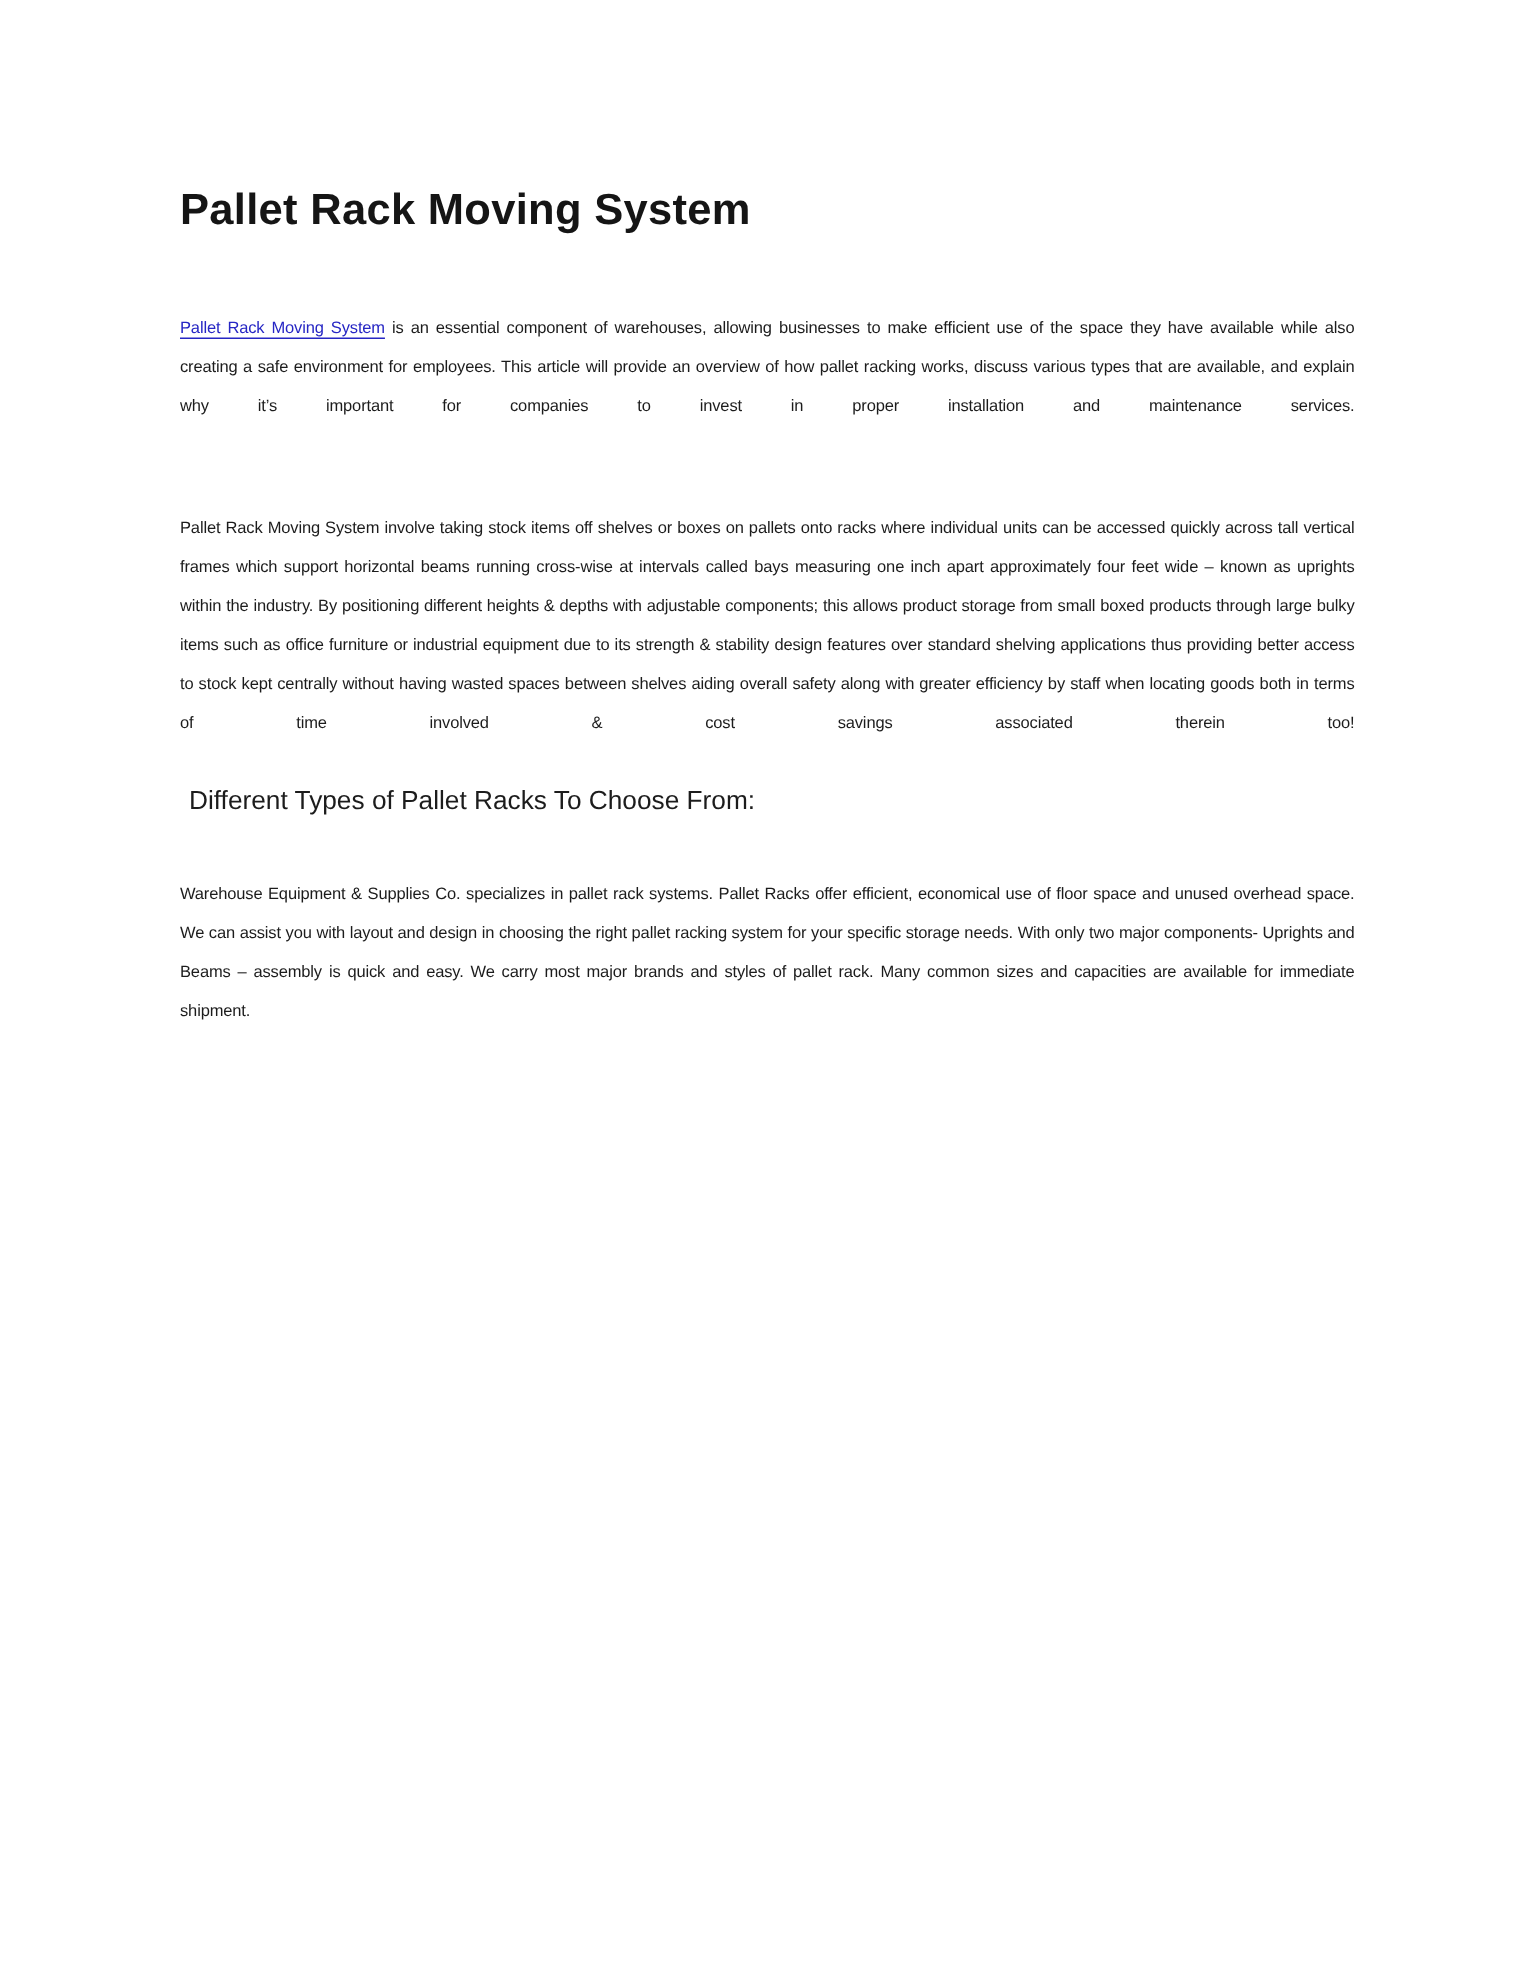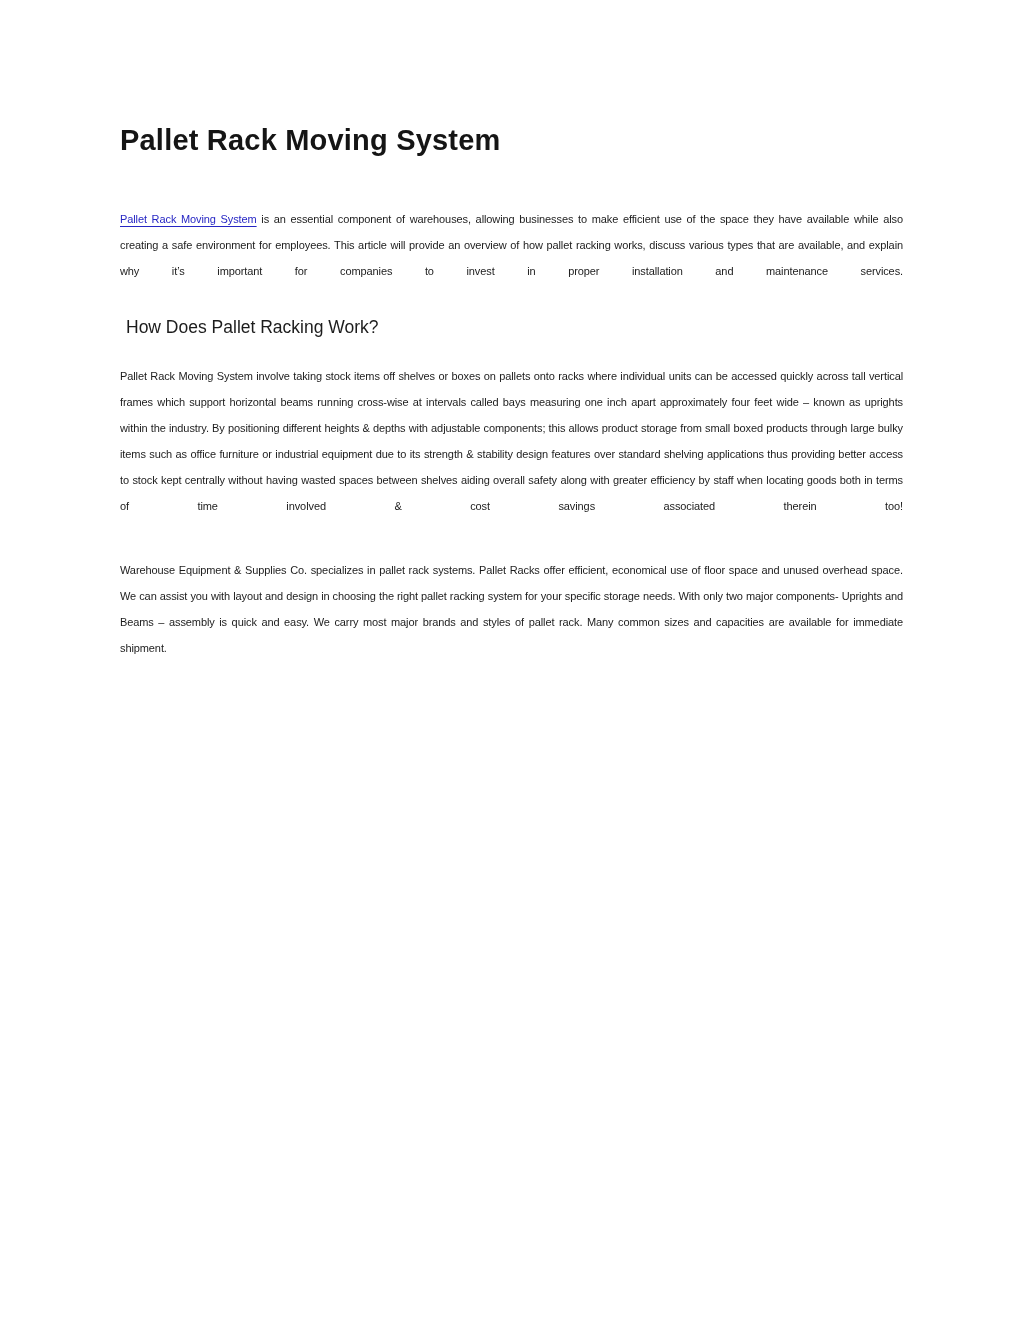--- a/index.html
+++ b/index.html
@@ -37,39 +37,39 @@
   .intro-para   { margin-top: 48px; }
   .section-head {
     font-size: 17.5px;
     line-height: 24px;
     font-weight: 400;
     color: #1c1c1c;
     padding-left: 6px;
     letter-spacing: 0;
   }
   .head-1 { margin-top: 31px; }
-  .para-1 { margin-top: 24px; }
+  .para-1 { margin-top: 55px; }
   .head-2 { margin-top: 26px; }
   .para-2 { margin-top: 38px; }
   a.doc-link {
     color: #2626C4;
     text-decoration: underline;
     text-underline-offset: 3px;
     cursor: pointer;
   }
 </style>
 </head>
 <body>
 
 <div class="page">
 
   <h1 class="doc-title">Pallet Rack Moving System</h1>
 
   <p class="body justify-last intro-para"><a href="#" class="doc-link">Pallet Rack Moving System</a><span> is an essential component of warehouses, allowing businesses to make efficient use of the space they have available while also creating a safe environment for employees. This article will provide an overview of how pallet racking works, discuss various types that are available, and explain why it’s important for companies to invest in proper installation and maintenance services.</span></p>
 
-  <h2 class="section-head head-1">How Does Pallet Racking Work?</h2>
 
   <p class="body justify-last para-1">Pallet Rack Moving System involve taking stock items off shelves or boxes on pallets onto racks where individual units can be accessed quickly across tall vertical frames which support horizontal beams running cross-wise at intervals called bays measuring one inch apart approximately four feet wide – known as uprights within the industry. By positioning different heights &amp; depths with adjustable components; this allows product storage from small boxed products through large bulky items such as office furniture or industrial equipment due to its strength &amp; stability design features over standard shelving applications thus providing better access to stock kept centrally without having wasted spaces between shelves aiding overall safety along with greater efficiency by staff when locating goods both in terms of time involved &amp; cost savings associated therein too!</p>
 
+  <h2 class="section-head head-2">Different Types of Pallet Racks To Choose From:</h2>
 
   <p class="body para-2">Warehouse Equipment &amp; Supplies Co. specializes in pallet rack systems. Pallet Racks offer efficient, economical use of floor space and unused overhead space. We can assist you with layout and design in choosing the right pallet racking system for your specific storage needs. With only two major components- Uprights and Beams – assembly is quick and easy. We carry most major brands and styles of pallet rack. Many common sizes and capacities are available for immediate shipment.</p>
 
 </div>
 
 </body></html>

